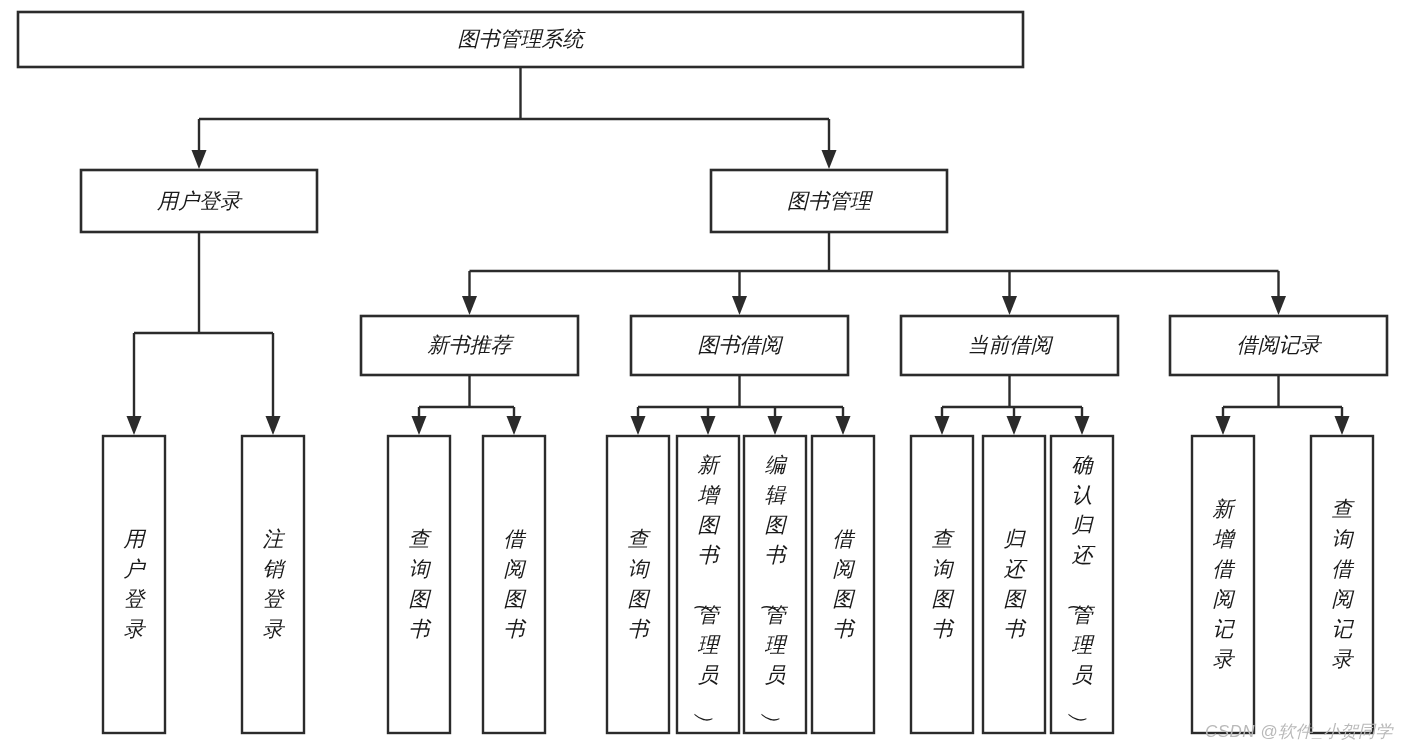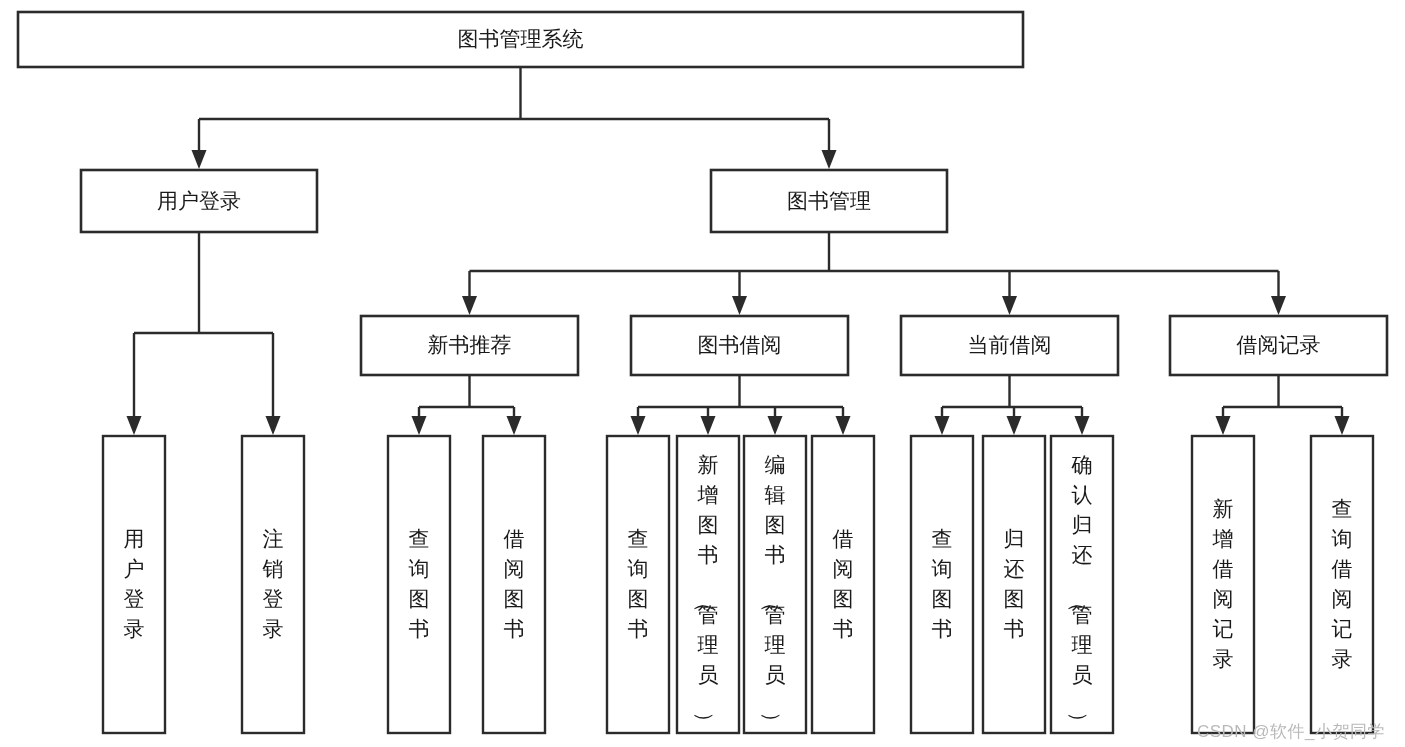--- a/index.html
+++ b/index.html
@@ -13,20 +13,21 @@
     font-family: "Liberation Sans", "DejaVu Sans", sans-serif;
     overflow: hidden;
     position: relative;
   }
   #diagram-root {
     position: absolute;
     left: 0;
     top: 0;
     width: 1405px;
     height: 747px;
+    font-style: italic;
   }
   svg.diagram {
     display: block;
     width: 1405px;
     height: 747px;
   }
   .node-rect {
     fill: #ffffff;
     stroke: #2b2b2b;
     stroke-width: 2.6;
@@ -54,21 +55,21 @@
     dominant-baseline: middle;
   }
   .leaf-label {
     font-family: "Liberation Sans", "DejaVu Sans", sans-serif;
     font-size: 21px;
     fill: #1a1a1a;
     text-anchor: middle;
   }
   .watermark {
     position: absolute;
-    right: 20px;
+    right: 12px;
     bottom: 4px;
     font-family: "Liberation Sans", "DejaVu Sans", sans-serif;
     font-size: 17px;
     color: #b9b9b9;
     letter-spacing: 0.5px;
     white-space: nowrap;
     user-select: none;
   }
 </style>
 </head>

